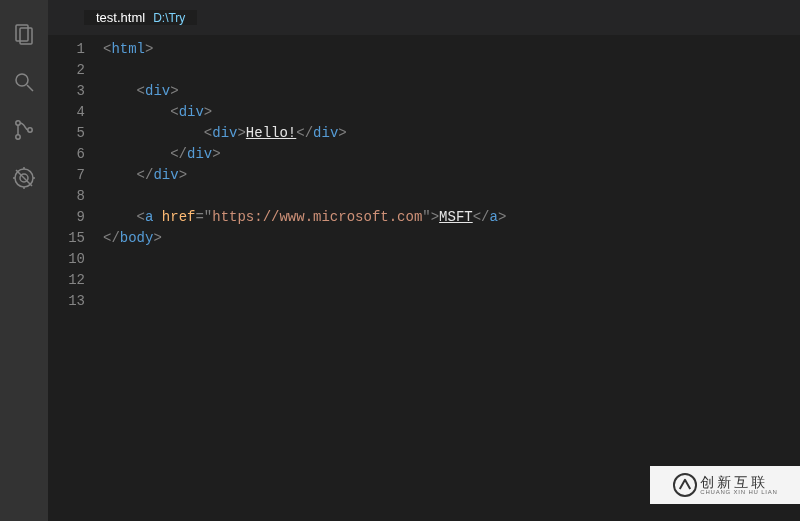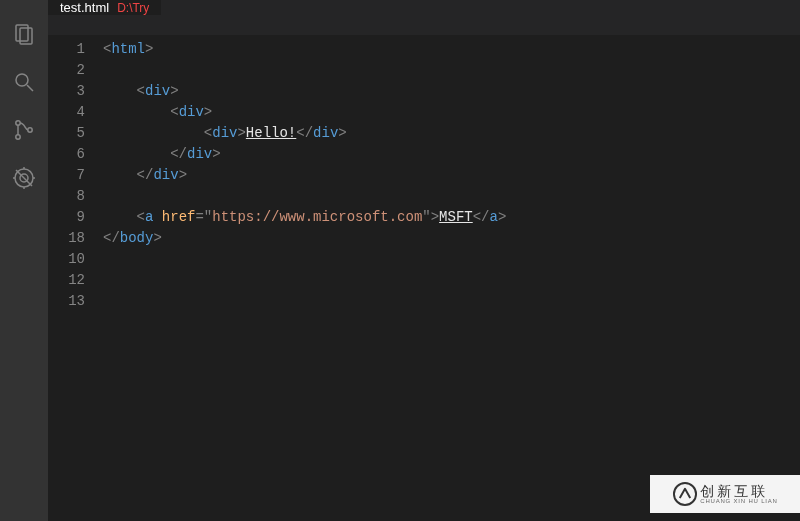--- a/index.html
+++ b/index.html
@@ -8,42 +8,42 @@
 
   
   .activity-bar { width: 48px; background: #333333; display: flex; flex-direction: column; align-items: center; padding-top: 10px; }
   .activity-item { width: 48px; height: 48px; display: flex; align-items: center; justify-content: center; cursor: pointer; }
   .activity-item svg { width: 24px; height: 24px; fill: none; stroke: #858585; stroke-width: 1.5; }
 
   
   .main { flex: 1; display: flex; flex-direction: column; background: #1e1e1e; position: relative; }
 
   
-  .tab-bar { height: 35px; background: #252526; display: flex; align-items: flex-start; }
+  .tab-bar { height: 35px; background: #252526; display: flex; align-items: center; padding-left: 36px; }
   .tab { display: flex; align-items: center; padding: 0 12px; background: #1e1e1e; color: #ffffff; font-size: 13px; gap: 8px; }
-  .tab .filepath { color: #ef4444; font-size: 12px; }
+  .tab .filepath { color: #7dd3fc; font-size: 12px; }
 
   
   .editor { flex: 1; display: flex; font-family: Consolas, "Courier New", monospace; font-size: 14px; line-height: 21px; padding-top: 4px; }
   .gutter { width: 55px; text-align: right; color: #858585; padding-right: 18px; user-select: none; }
   .gutter div { height: 21px; }
   .code { flex: 1; color: #d4d4d4; }
   .code .line { height: 21px; white-space: pre; }
 
   
   .pun   { color: #808080; }           
   .tag   { color: #569cd6; }           
   .attr  { color: #fdba74; }           
   .quote { color: #808080; }           
   .str   { color: #ce9178; }  
   .txt   { color: #e5e5e5; text-decoration: underline; }           
 
   
   .watermark {
-    position: absolute; right: 0; bottom: 8px;
+    position: absolute; right: 0; bottom: 17px;
     width: 150px; height: 38px;
     background: #f4f4f4;
     display: flex; align-items: center; justify-content: center;
     gap: 2px;
   }
   .watermark svg { width: 26px; height: 26px; }
   .wm-texts { display:flex; flex-direction:column; line-height:1; }
   .wm-cn { font-size: 14px; letter-spacing: 3px; color:#333; font-weight:500; }
   .wm-en { font-size: 6px; letter-spacing: 0.8px; color:#666; }
 </style>
@@ -99,21 +99,21 @@
       <div class="gutter">
         <div>1</div>
         <div>2</div>
         <div>3</div>
         <div>4</div>
         <div>5</div>
         <div>6</div>
         <div>7</div>
         <div>8</div>
         <div>9</div>
-        <div>18</div>
+        <div>15</div>
         <div>10</div>
         <div>12</div>
         <div>13</div>
       </div>
 
       <div class="code">
 
         <div class="line"><span class="pun">&lt;</span><span class="tag">html</span><span class="pun">&gt;</span></div>
 
         <div class="line"></div>

